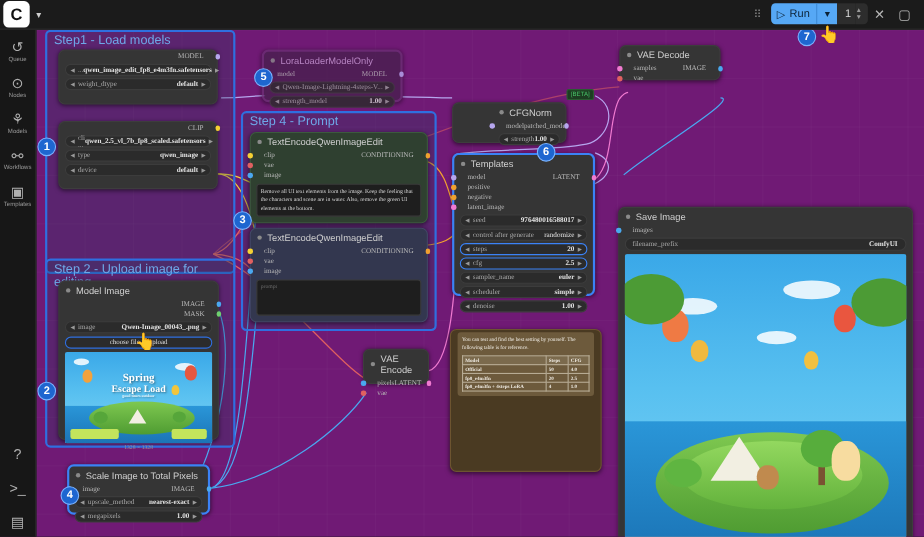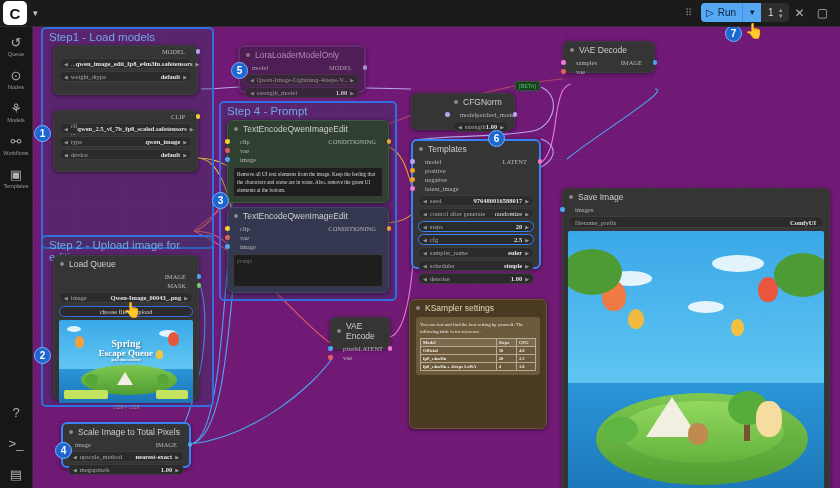--- a/index.html
+++ b/index.html
@@ -266,21 +266,21 @@
   </div>
 
 
   <div class="group" style="left:8px; top:208px; width:173px; height:172px; background:rgba(40,64,96,.28);">
     <div class="group-title">Step 2 - Upload image for editing</div>
   </div>
 
   <div class="node" style="left:20px; top:228px; width:146px; height:145px;">
     <div class="nhead">
       <span class="ndot"></span>
-      <span>Load Queue</span>
+      <span>Model Image</span>
     </div>
     <div class="nbody">
       <div class="slot">
         <span class="oname">IMAGE</span>
         <span class="port out" style="background:#4aa8f0; top:2px;"></span>
       </div>
       <div class="slot">
         <span class="oname">MASK</span>
         <span class="port out" style="background:#6fd06f; top:2px;"></span>
       </div>
@@ -295,21 +295,21 @@
       </div>
 
       <div class="art" style="margin-top:3px; height:83px; border-radius:2px;">
         <div class="sky"></div>
         <div class="cloud" style="left:8px; top:6px; width:14px; height:6px;"></div>
         <div class="cloud" style="right:16px; top:10px; width:18px; height:7px;"></div>
         <div class="balloon" style="left:16px; top:16px; width:9px; height:12px; background:#f2a23c;"></div>
         <div class="balloon" style="right:14px; top:12px; width:11px; height:14px; background:#e5573f;"></div>
         <div class="balloon" style="right:30px; top:30px; width:7px; height:9px; background:#f2c53c;"></div>
         <div class="poster-title" style="top:18px; font-size:10px;">Spring</div>
-        <div class="poster-title" style="top:28px; font-size:9px;">Escape Queue</div>
+        <div class="poster-title" style="top:28px; font-size:9px;">Escape Load</div>
         <div class="poster-title" style="top:38px; font-size:3.6px; opacity:.92;">good times outdoor</div>
         <div class="water" style="height:34px;"></div>
         <div class="island" style="left:22px; bottom:8px; width:96px; height:30px;"></div>
         <div class="tent" style="left:58px; bottom:18px; border-bottom-width:13px; border-left-width:8px; border-right-width:8px;"></div>
         <div class="tree" style="left:26px; bottom:18px; width:13px; height:11px;"></div>
         <div class="tree" style="right:24px; bottom:19px; width:12px; height:10px;"></div>
         <div class="grn-ui" style="left:5px; bottom:4px; width:44px; height:9px;"></div>
         <div class="grn-ui" style="right:5px; bottom:4px; width:32px; height:9px;"></div>
       </div>
       <div class="imgcap">1328 × 1328</div>
@@ -528,24 +528,20 @@
         <span class="port out" style="background:#f07ad0; top:2px;"></span>
       </div>
       <div class="slot">
         <span class="sname">vae</span>
         <span class="port in" style="background:#e06060; top:2px;"></span>
       </div>
     </div>
   </div>
 
   <div class="node brown" style="left:376px; top:272px; width:138px; height:130px;">
-    <div class="nhead">
-      <span class="ndot"></span>
-      <span style="color:#e6d9bd;">KSampler settings</span>
-    </div>
     <div class="nbody" style="padding:2px 6px 6px 6px;">
       <div style="background:#6d5a3c; border-radius:3px; padding:4px;">
         <div class="notetxt">You can test and find the best setting by yourself. The following table is for reference.</div>
         <table class="ks">
           <tbody>
               <tr>
             <th>Model</th>
             <th>Steps</th>
             <th>CFG</th>
           </tr>

